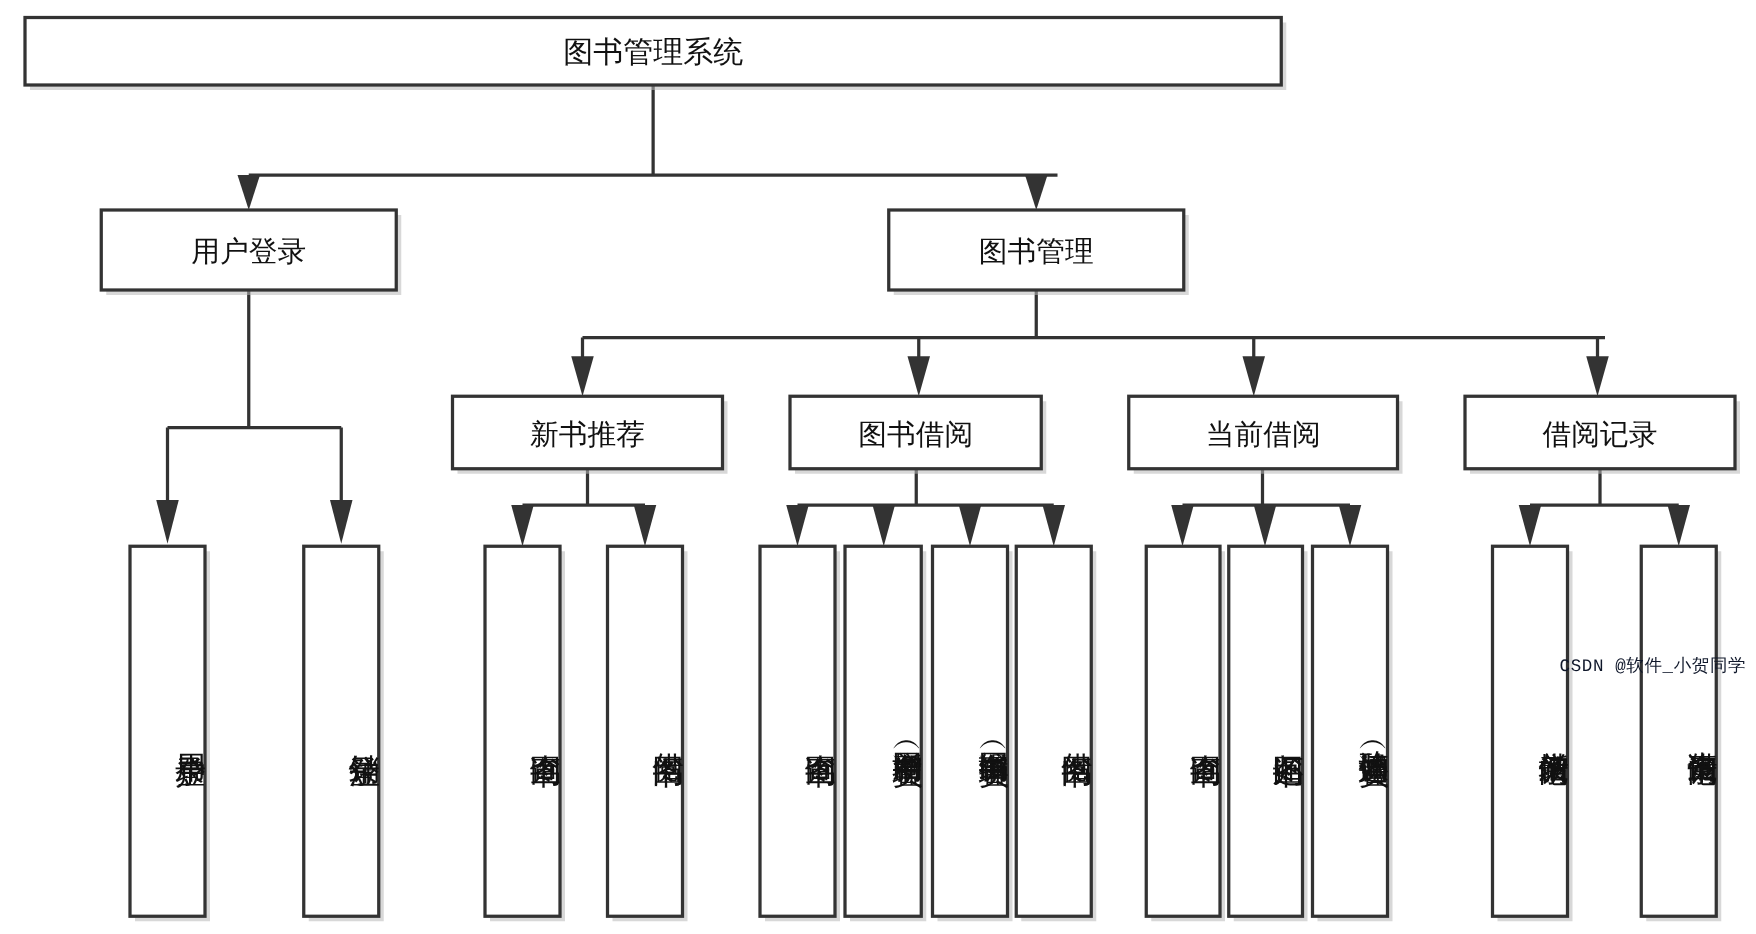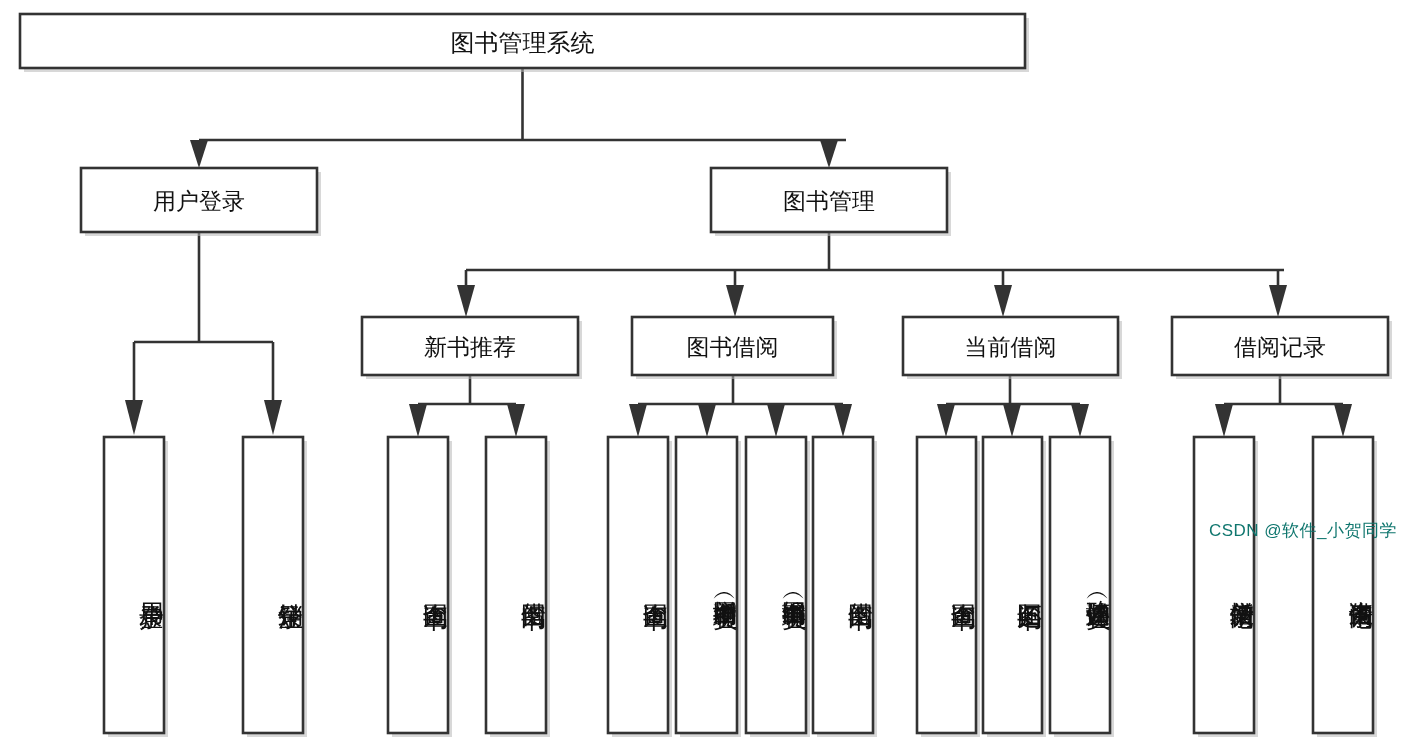--- a/index.html
+++ b/index.html
@@ -72,23 +72,23 @@
     color: #111111;
     letter-spacing: 1px;
     white-space: nowrap;
     pointer-events: none;
     box-sizing: border-box;
   }
   .watermark {
     position: absolute;
     right: 8px;
     bottom: 6px;
-    font-family: Liberation Sans, sans-serif;
-    font-size: 17px;
-    color: #0f766e;
+    font-family: Liberation Mono, monospace;
+    font-size: 14px;
+    color: #0f172a;
     letter-spacing: 0.5px;
     white-space: nowrap;
   }
 </style>
 </head>
 <body>
 
 <div id="diagram-root">
 
   <svg class="diagram-canvas" viewBox="0 0 1405 747">

